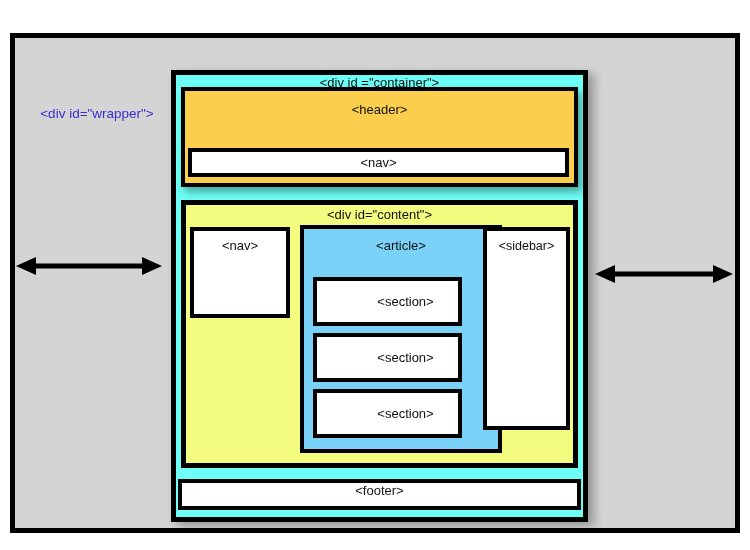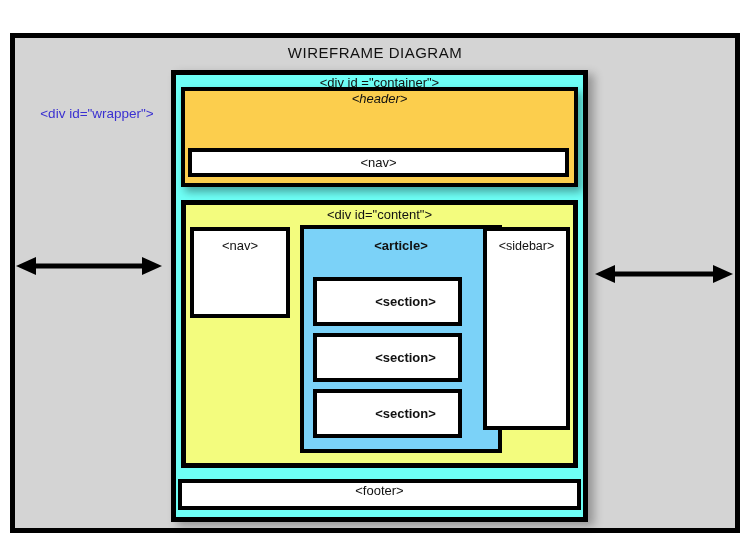--- a/index.html
+++ b/index.html
@@ -81,21 +81,21 @@
     position: absolute;
     left: 5px;
     top: 12px;
     width: 397px;
     height: 100px;
     box-sizing: border-box;
     border: 4px solid var(--border, #000);
     background: var(--header-bg, #fcce4d);
     box-shadow: 4px 5px 8px rgba(0,0,0,0.35);
   }
-  .header-label { top: 0; font-style: italic; }
+  .header-label { top: 11px; }
   .header-nav {
     position: absolute;
     left: 3px;
     top: 57px;
     width: 381px;
     height: 29px;
     box-sizing: border-box;
     border: 4px solid var(--border, #000);
     background: var(--box-bg, #fff);
     display: flex;
@@ -135,21 +135,20 @@
   
   .article-box {
     position: absolute;
     left: 114px;
     top: 20px;
     width: 202px;
     height: 228px;
     box-sizing: border-box;
     border: 4px solid var(--border, #000);
     background: var(--article-bg, #7bd2f8);
-    font-weight: bold;
   }
   .article-label { top: 9px; }
   .section-box {
     position: absolute;
     left: 9px;
     width: 149px;
     height: 49px;
     box-sizing: border-box;
     border: 4px solid var(--border, #000);
     background: var(--box-bg, #fff);
@@ -197,21 +196,20 @@
     font-size: 13px;
     color: #111;
   }
 </style>
 </head>
 <body>
 
 <div class="page">
   <div class="diagram">
 
-    <div class="title">WIREFRAME DIAGRAM</div>
 
     <div class="wrapper-label">&lt;div id="wrapper"&gt;</div>
 
     <svg class="arrow arrow-left" width="148" height="24" viewBox="0 0 148 24">
       <line x1="17" y1="12" x2="131" y2="12" stroke="currentColor" stroke-width="5"></line>
       <polygon points="1,12 21,3 21,21" fill="currentColor"></polygon>
       <polygon points="147,12 127,3 127,21" fill="currentColor"></polygon>
     </svg>
 
     <svg class="arrow arrow-right" width="140" height="24" viewBox="0 0 140 24">

